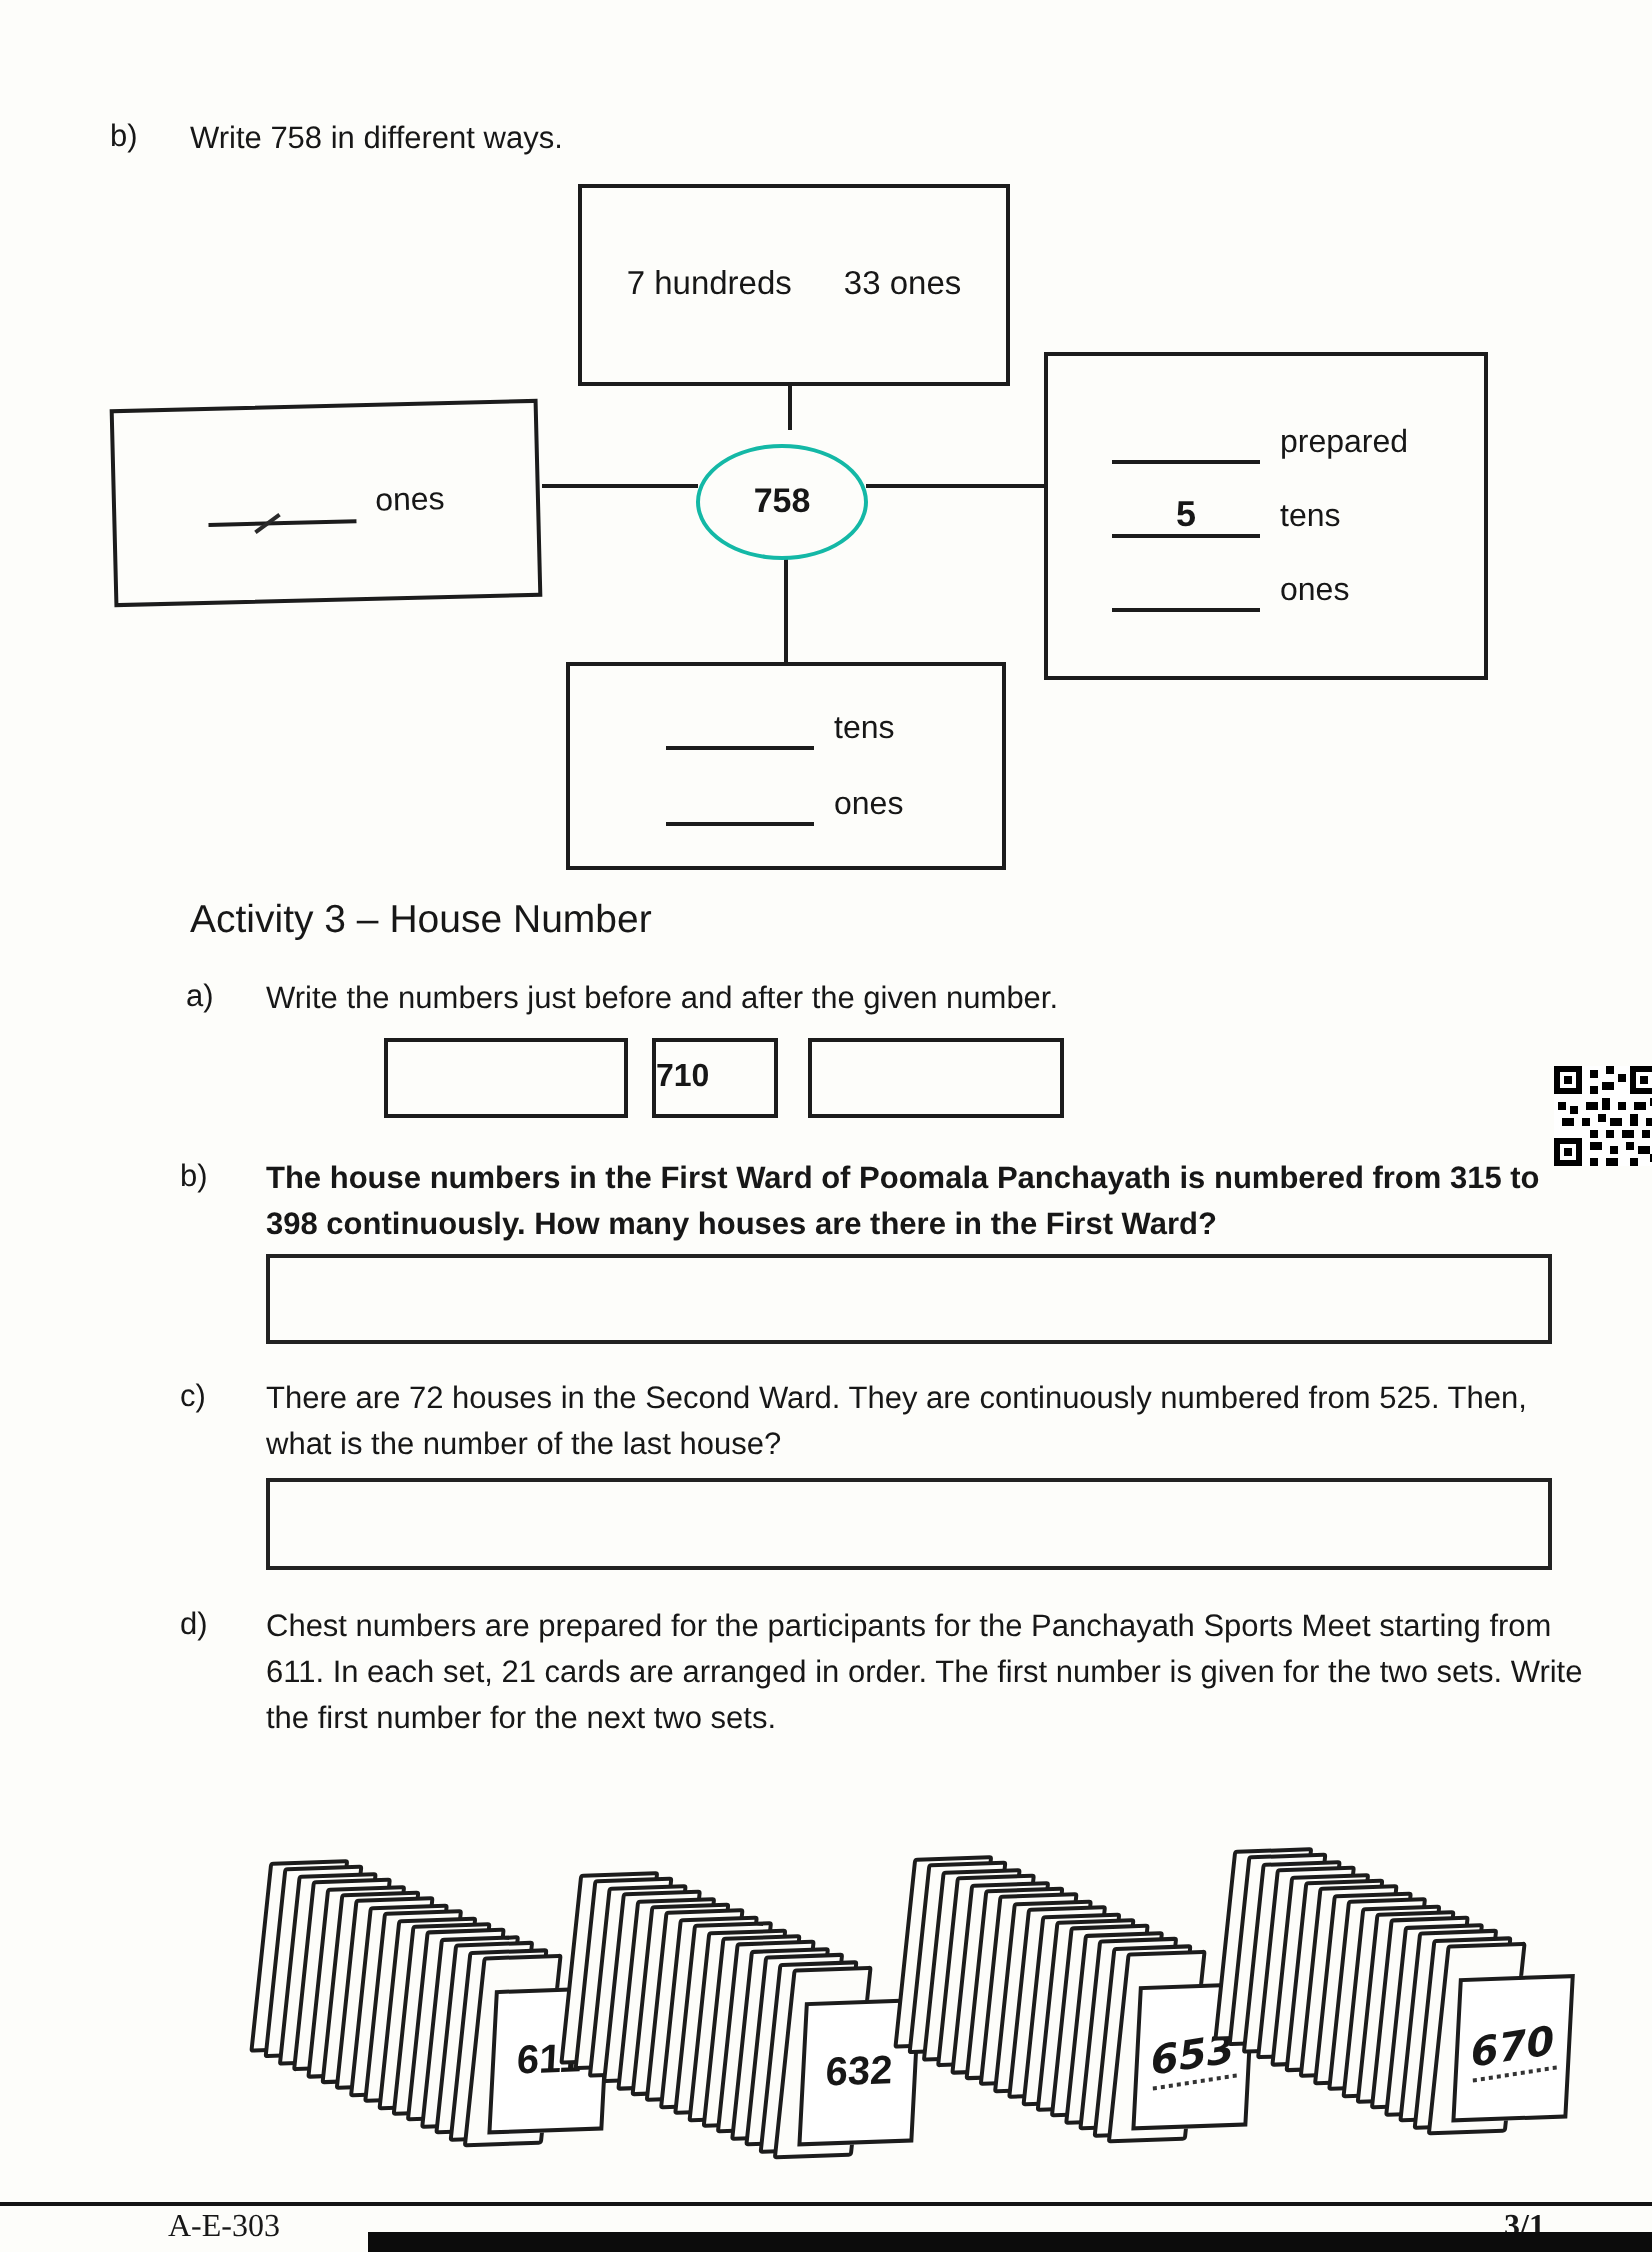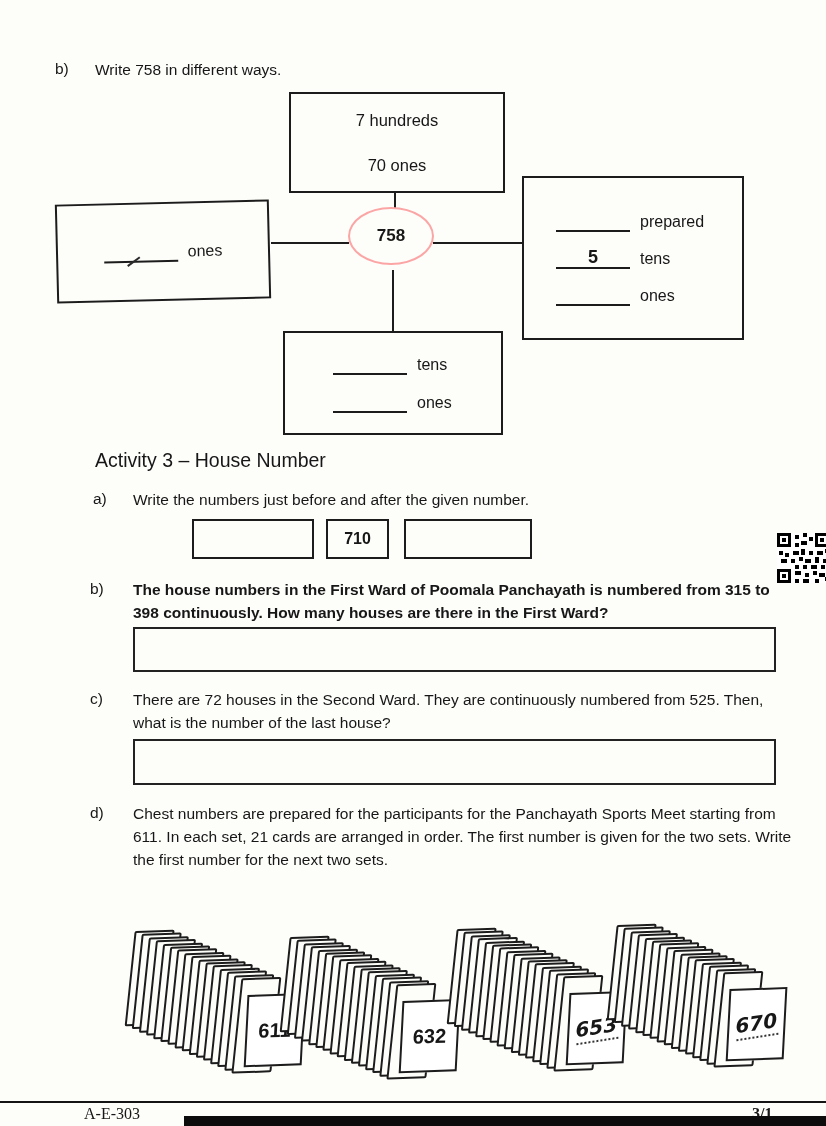--- a/index.html
+++ b/index.html
@@ -13,43 +13,43 @@
     color: #171717;
     overflow: hidden;
   }
   .rect { position: absolute; border: 2px solid #1c1c1c; background: transparent; }
   .connector { position: absolute; background: #1c1c1c; }
   .item-label { position: absolute; font-size: 15.5px; }
   .prompt { position: absolute; font-size: 15.5px; line-height: 23px; }
 
   
   .top-box { left: 289px; top: 92px; width: 216px; height: 101px;
-             display:flex; flex-direction:column; align-items:center; justify-content:center; gap: 26px;
+             display:flex; flex-direction:row; align-items:center; justify-content:center; gap: 26px;
              font-size: 16.5px; }
-  .center-ellipse { position:absolute; left: 348px; top: 207px; width: 86px; height: 58px;
-             border: 2px solid #fca5a5; border-radius: 50%;
+  .center-ellipse { position:absolute; left: 348px; top: 222px; width: 86px; height: 58px;
+             border: 2px solid #14b8a6; border-radius: 50%;
              display:flex; align-items:center; justify-content:center;
              font-size: 17px; font-weight: bold; background:#fdfdfa; }
   .left-box { left: 56px; top: 202px; width: 214px; height: 99px; transform: rotate(-1.4deg);
              display:flex; align-items:center; justify-content:center; }
   .right-box { left: 522px; top: 176px; width: 222px; height: 164px;
              display:flex; flex-direction:column; justify-content:center; gap: 16px; padding-left: 32px; }
   .bottom-box { left: 283px; top: 331px; width: 220px; height: 104px;
              display:flex; flex-direction:column; justify-content:center; gap: 17px; padding-left: 48px; }
   .fill-row { display:flex; align-items:flex-end; }
   .blank-wrap { display:inline-block; width: 74px; border-bottom: 2px solid #1c1c1c;
              text-align:center; height: 21px; line-height: 19px; }
   .blank-val { font-weight: bold; font-size: 18px; }
   .unit { margin-left: 10px; font-size: 16px; line-height: 21px; }
   .pen-mark { position:absolute; width: 15px; height: 2px; background:#2a2a2a; transform: rotate(-35deg); }
 
   
   .activity-title { position:absolute; left: 95px; top: 449px; font-size: 19.5px; font-weight: normal; }
   .num-box { position: absolute; top: 519px; height: 40px; border: 2px solid #1c1c1c;
-             display:flex; align-items:center; justify-content:center; font-size: 16px; font-weight: bold; }
+             display:flex; align-items:center; font-size: 16px; font-weight: bold; }
   .answer-box { position: absolute; left: 133px; width: 643px; border: 2px solid #222; background: transparent; }
 
   
   .qr { position:absolute; left: 777px; top: 533px; width: 52px; height: 50px; }
 
   
   .stacks-region { position:absolute; left: 0; top: 900px; width: 826px; height: 200px; }
   .stack { position: absolute; width: 180px; height: 175px; transform: rotate(-2deg); }
   .stack:nth-of-type(1) { left: 131px; top: 28px; }
   .stack:nth-of-type(2) { left: 286px; top: 34px; }
@@ -76,21 +76,21 @@
 
 <div class="page">
 
   <div class="item-label" style="left:55px; top:60px;">b)</div>
   <div class="prompt" style="left:95px; top:58px;">Write 758 in different ways.</div>
 
   <div>
 
     <div class="rect top-box">
       <span>7 hundreds</span>
-      <span>70 ones</span>
+      <span>33 ones</span>
     </div>
 
     <div class="connector" style="left:394px; top:192px; width:2px; height:23px;"></div>
     <div class="connector" style="left:271px; top:242px; width:78px; height:2px;"></div>
     <div class="connector" style="left:433px; top:242px; width:90px; height:2px;"></div>
     <div class="connector" style="left:392px; top:270px; width:2px; height:62px;"></div>
 
     <div class="center-ellipse">
       <span>758</span>
     </div>

